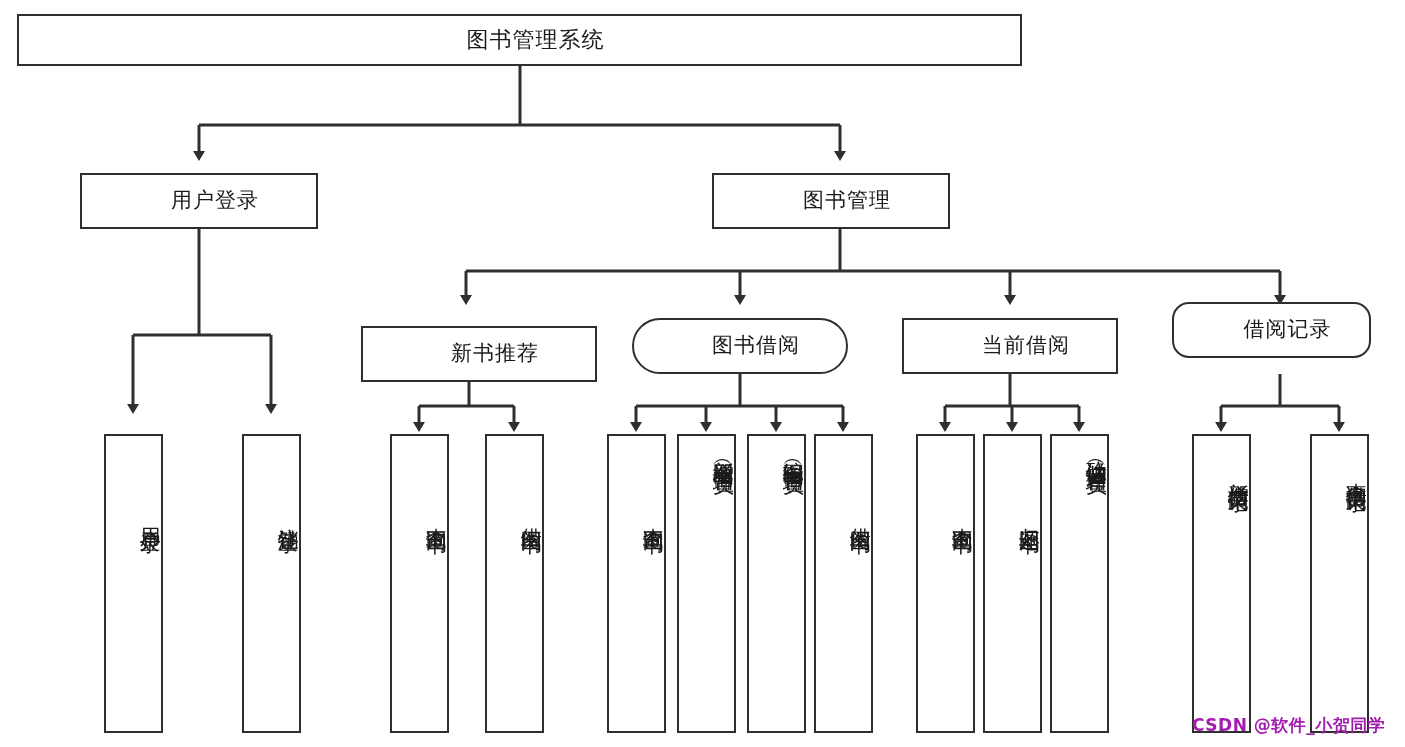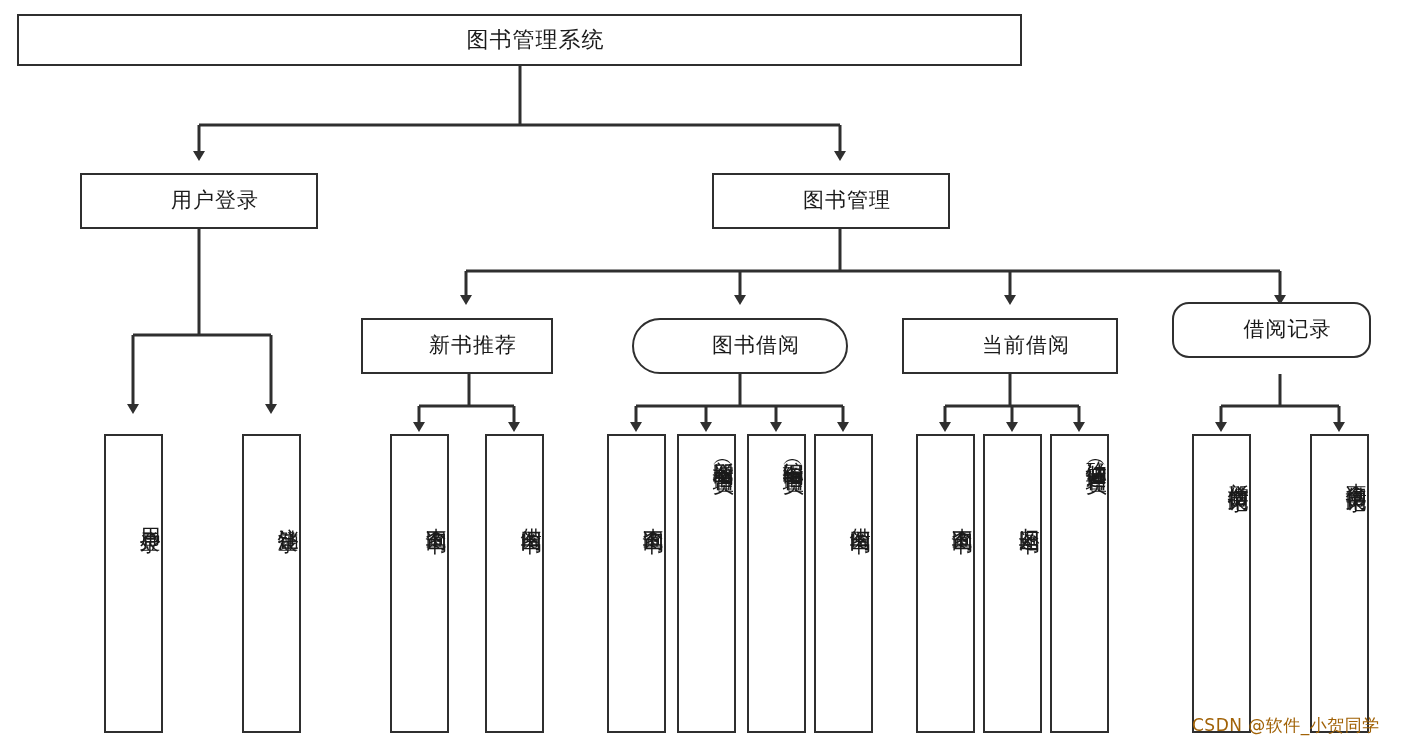--- a/index.html
+++ b/index.html
@@ -57,24 +57,25 @@
     line-height: 1.22;
     letter-spacing: 2px;
     white-space: nowrap;
     color: #1a1a1a;
   }
   .watermark {
     position: absolute;
     left: 1192px;
     top: 714px;
     font-size: 17px;
-    color: #a16207;
+    color: #a21caf;
     white-space: nowrap;
     z-index: 5;
     letter-spacing: 0.5px;
+    font-weight: bold;
   }
 </style>
 </head>
 <body>
 
 <div id="canvas">
 
   <svg id="wires" viewBox="0 0 1405 747" xmlns="http://www.w3.org/2000/svg">
     <defs>
       <marker id="arrow" markerWidth="10" markerHeight="12" refX="1" refY="6" orient="auto" markerUnits="userSpaceOnUse">
@@ -130,21 +131,21 @@
   </div>
 
   <div class="node h" style="left:80px; top:173px; width:238px; height:56px;">
     <span>用户登录</span>
   </div>
 
   <div class="node h" style="left:712px; top:173px; width:238px; height:56px;">
     <span>图书管理</span>
   </div>
 
-  <div class="node h" style="left:361px; top:318px; width:192px; height:56px;">
+  <div class="node h" style="left:361px; top:326px; width:236px; height:56px;">
     <span>新书推荐</span>
   </div>
 
   <div class="node h" style="left:632px; top:318px; width:216px; height:56px;border-radius:28px;">
     <span>图书借阅</span>
   </div>
 
   <div class="node h" style="left:902px; top:318px; width:216px; height:56px;">
     <span>当前借阅</span>
   </div>

